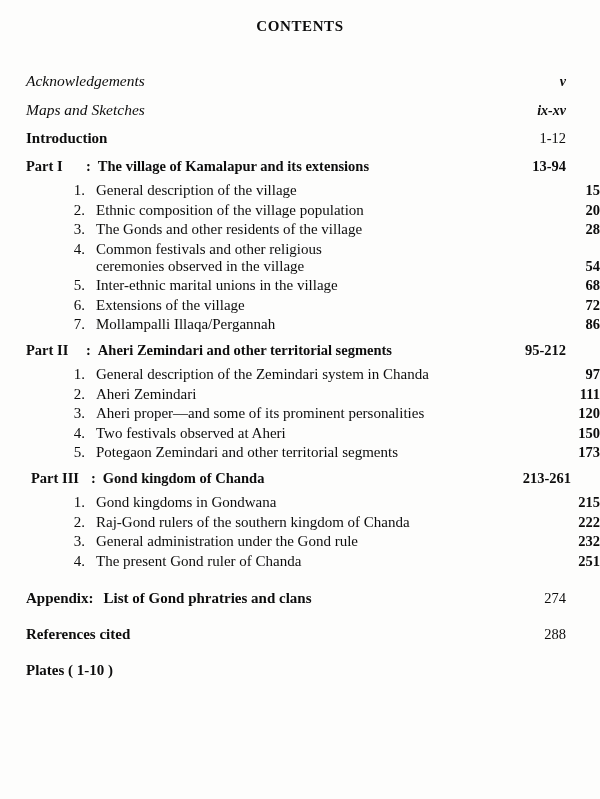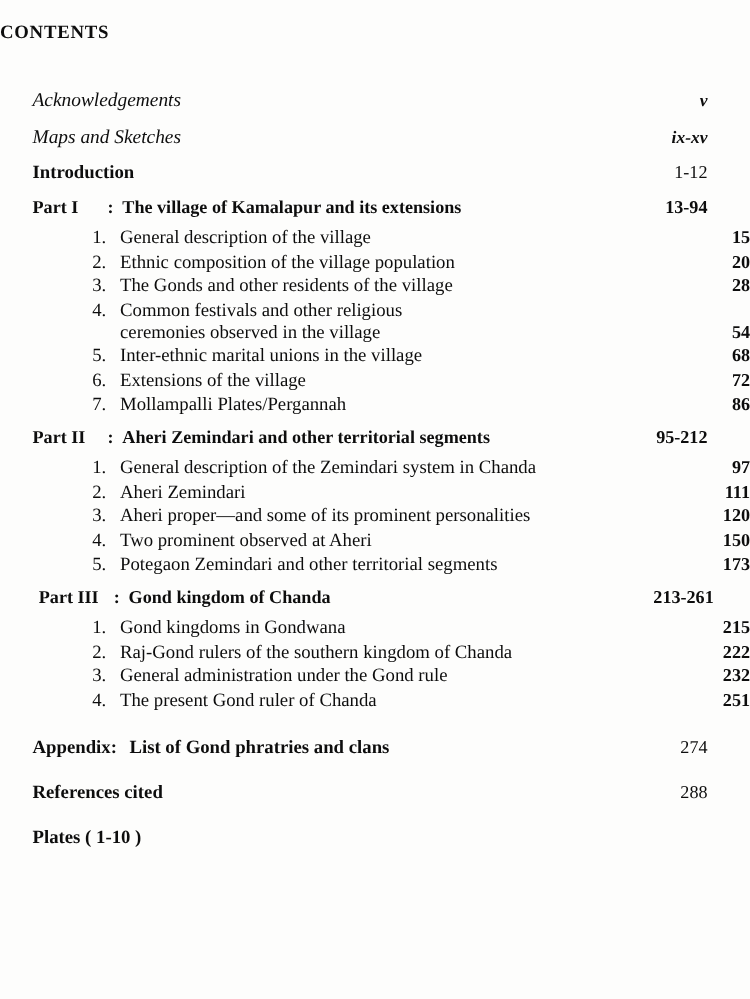--- a/index.html
+++ b/index.html
@@ -22,24 +22,26 @@
     inset: 0;
     background: #fdfdfc;
   }
 
   
   .contents-title {
     position: absolute;
     top: 18px;
     left: 0;
     width: 508px;
+    text-align: center;
     font-weight: bold;
     font-size: 15px;
     letter-spacing: 0.6px;
     font-family: "Liberation Serif", "DejaVu Serif", serif;
+    padding-left: 46px;
   }
 
   
   .toc {
     position: absolute;
     top: 72px;
     left: 26px;
     width: 540px;
   }
 
@@ -210,21 +212,21 @@
     <div class="row sub">
       <span class="label">
           <span class="num">6.</span>
           <span class="text-col">Extensions of the village</span>
         </span>
       <span class="page-no">72</span>
     </div>
     <div class="row sub">
       <span class="label">
           <span class="num">7.</span>
-          <span class="text-col">Mollampalli Plates/Pergannah</span>
+          <span class="text-col">Mollampalli Illaqa/Pergannah</span>
         </span>
       <span class="page-no">86</span>
     </div>
 
     <div class="row part-head">
       <span class="label"><span class="part-name">Part II</span><span class="part-colon">:</span><span>Aheri Zemindari and other territorial segments</span></span>
       <span class="page-no">95-212</span>
     </div>
 
     <div class="row sub">
@@ -244,21 +246,21 @@
     <div class="row sub">
       <span class="label">
           <span class="num">3.</span>
           <span class="text-col">Aheri proper—and some of its prominent personalities</span>
         </span>
       <span class="page-no">120</span>
     </div>
     <div class="row sub">
       <span class="label">
           <span class="num">4.</span>
-          <span class="text-col">Two prominent observed at Aheri</span>
+          <span class="text-col">Two festivals observed at Aheri</span>
         </span>
       <span class="page-no">150</span>
     </div>
     <div class="row sub">
       <span class="label">
           <span class="num">5.</span>
           <span class="text-col">Potegaon Zemindari and other territorial segments</span>
         </span>
       <span class="page-no">173</span>
     </div>

